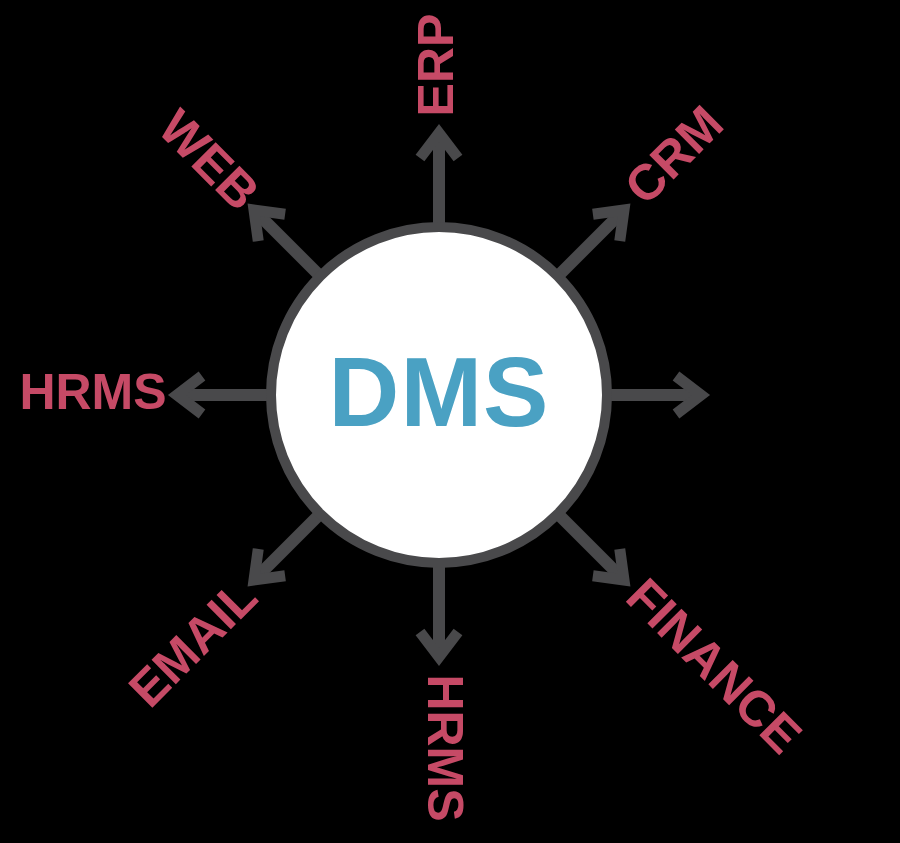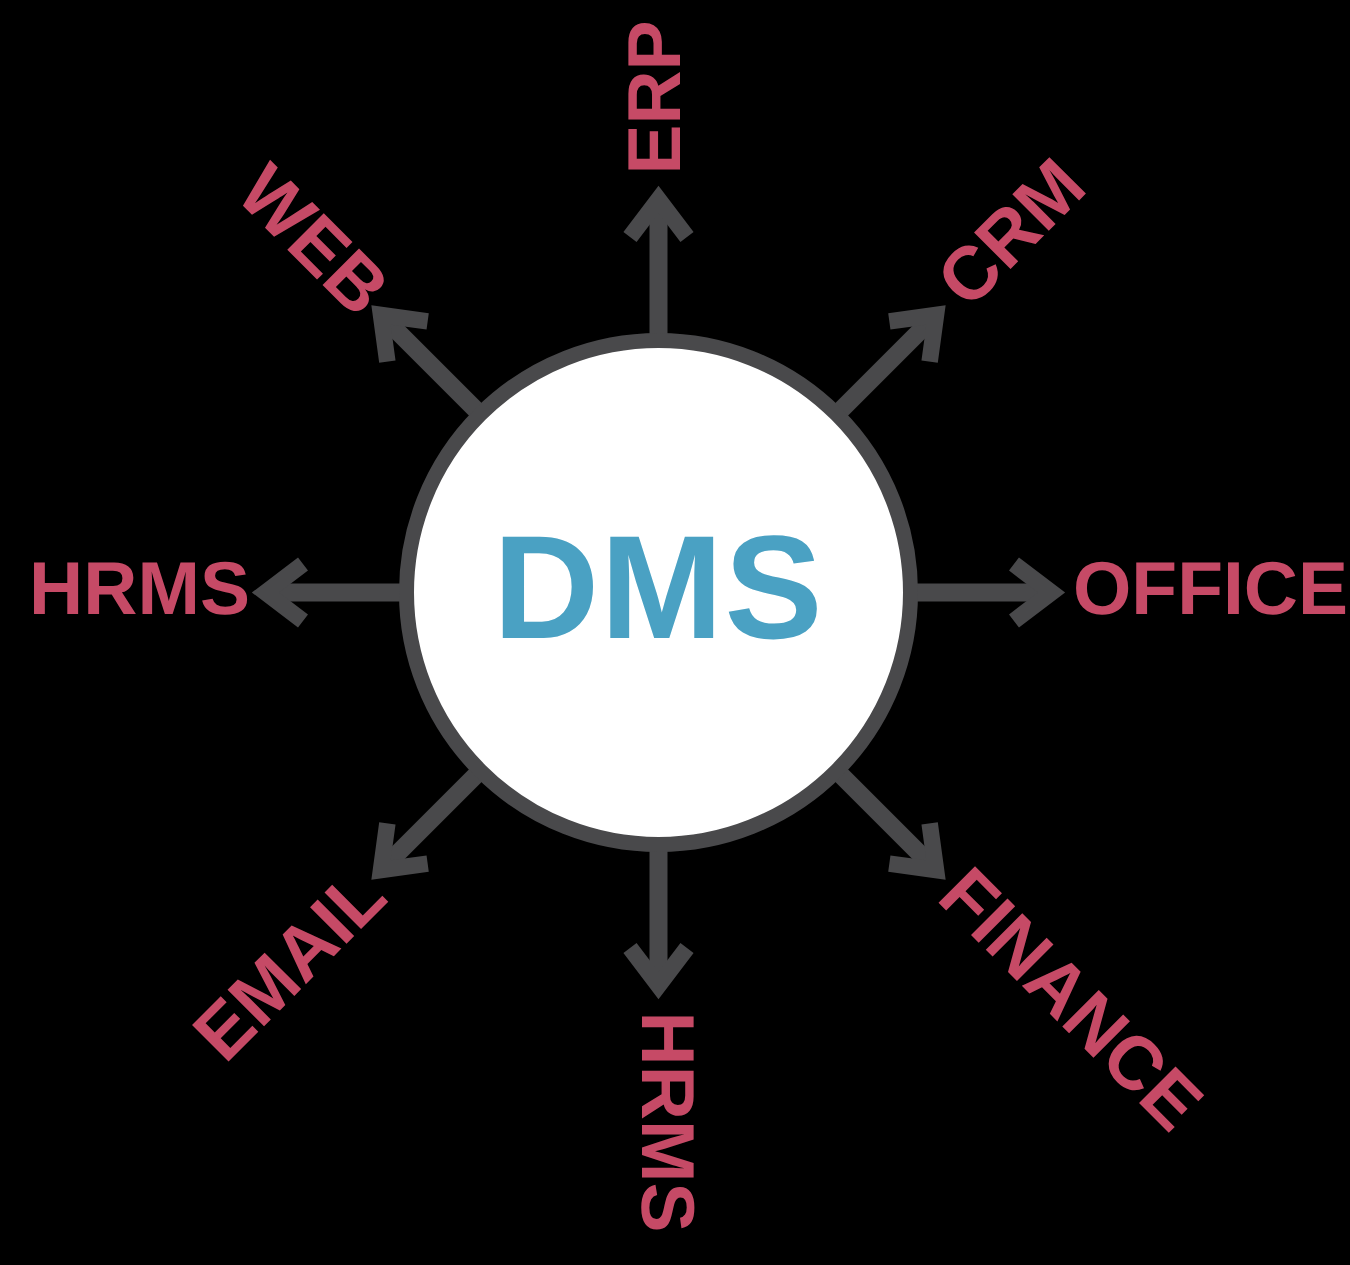--- a/index.html
+++ b/index.html
@@ -94,20 +94,19 @@
       <path class="arrow-shaft" marker-end="url(#openhead)" d="M319,275 L254,210"></path>
     </g>
 
     <circle class="hub-circle" cx="439" cy="395" r="168"></circle>
   </svg>
 
   <div class="center-label">DMS</div>
 
   <div class="spoke-label pos-erp">ERP</div>
   <div class="spoke-label pos-crm">CRM</div>
-  <div class="spoke-label pos-office">OFFICE</div>
   <div class="spoke-label pos-finance">FINANCE</div>
   <div class="spoke-label pos-hrms">HRMS</div>
   <div class="spoke-label pos-email">EMAIL</div>
   <div class="spoke-label pos-paper">HRMS</div>
   <div class="spoke-label pos-web">WEB</div>
 
 </div>
 
 </body></html>

